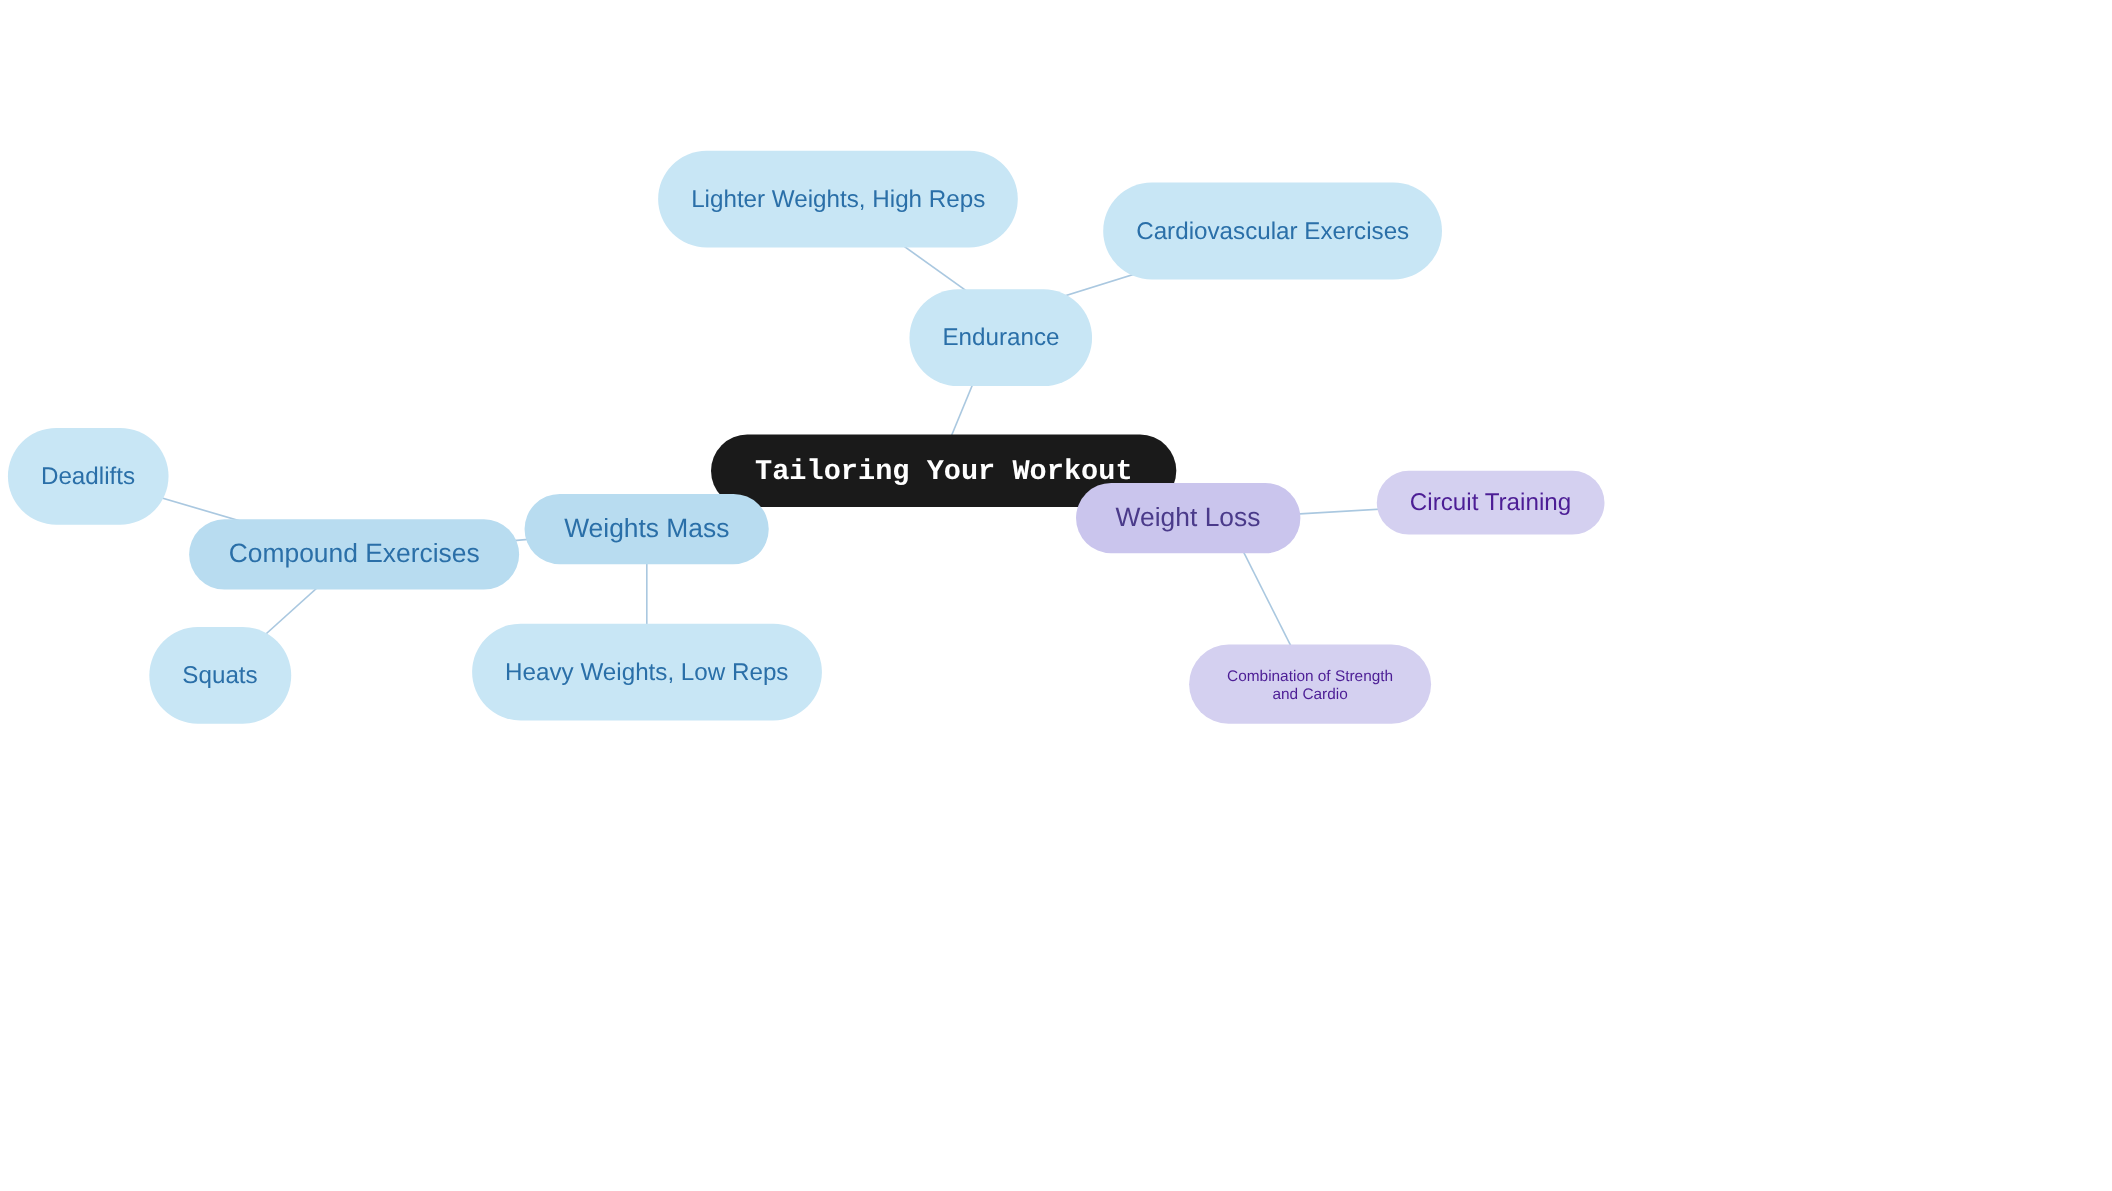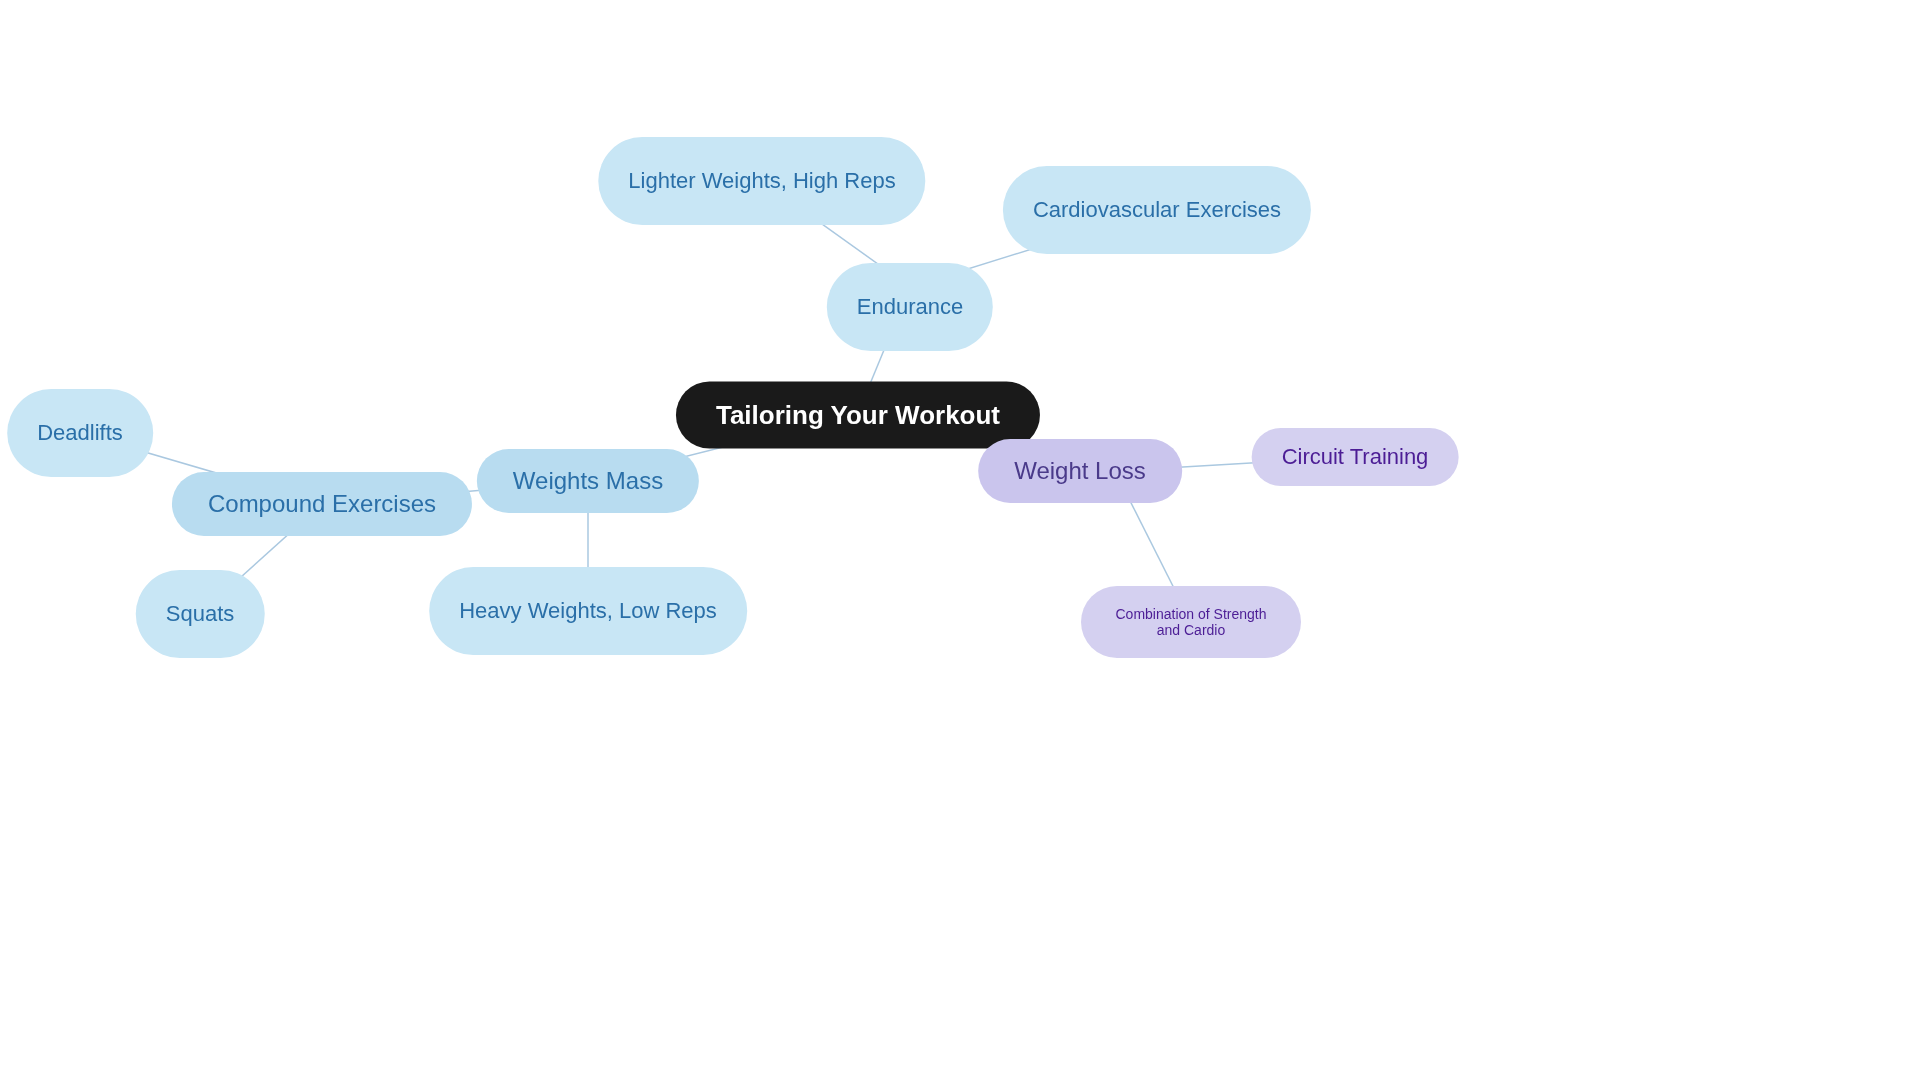--- a/index.html
+++ b/index.html
@@ -71,21 +71,21 @@
     <line x1="858" y1="413" x2="588" y2="481" stroke="#aac8e0" stroke-width="1.5"></line>
     <line x1="588" y1="481" x2="322" y2="504" stroke="#aac8e0" stroke-width="1.5"></line>
     <line x1="322" y1="504" x2="80" y2="433" stroke="#aac8e0" stroke-width="1.5"></line>
     <line x1="322" y1="504" x2="200" y2="614" stroke="#aac8e0" stroke-width="1.5"></line>
     <line x1="588" y1="481" x2="588" y2="611" stroke="#aac8e0" stroke-width="1.5"></line>
     <line x1="858" y1="413" x2="1115" y2="471" stroke="#aac8e0" stroke-width="1.5"></line>
     <line x1="1115" y1="471" x2="1355" y2="457" stroke="#aac8e0" stroke-width="1.5"></line>
     <line x1="1115" y1="471" x2="1191" y2="622" stroke="#aac8e0" stroke-width="1.5"></line>
   </svg>
 
-<div class="node node-center" id="node-center" style="left: 858px; top: 415px;">
+<div class="node node-center" id="node-center" style="left: 858px; top: 428px; font-family: Liberation Mono, monospace;">
   <span>Tailoring Your Workout</span>
 </div>
 
 <div class="node node-blue" style="left: 910px; top: 287px; margin-top: 20px;">
   <span>Endurance</span>
 </div>
 
 <div class="node node-blue" style="left: 762px; top: 181px;">
   <span>Lighter Weights, High Reps</span>
 </div>

